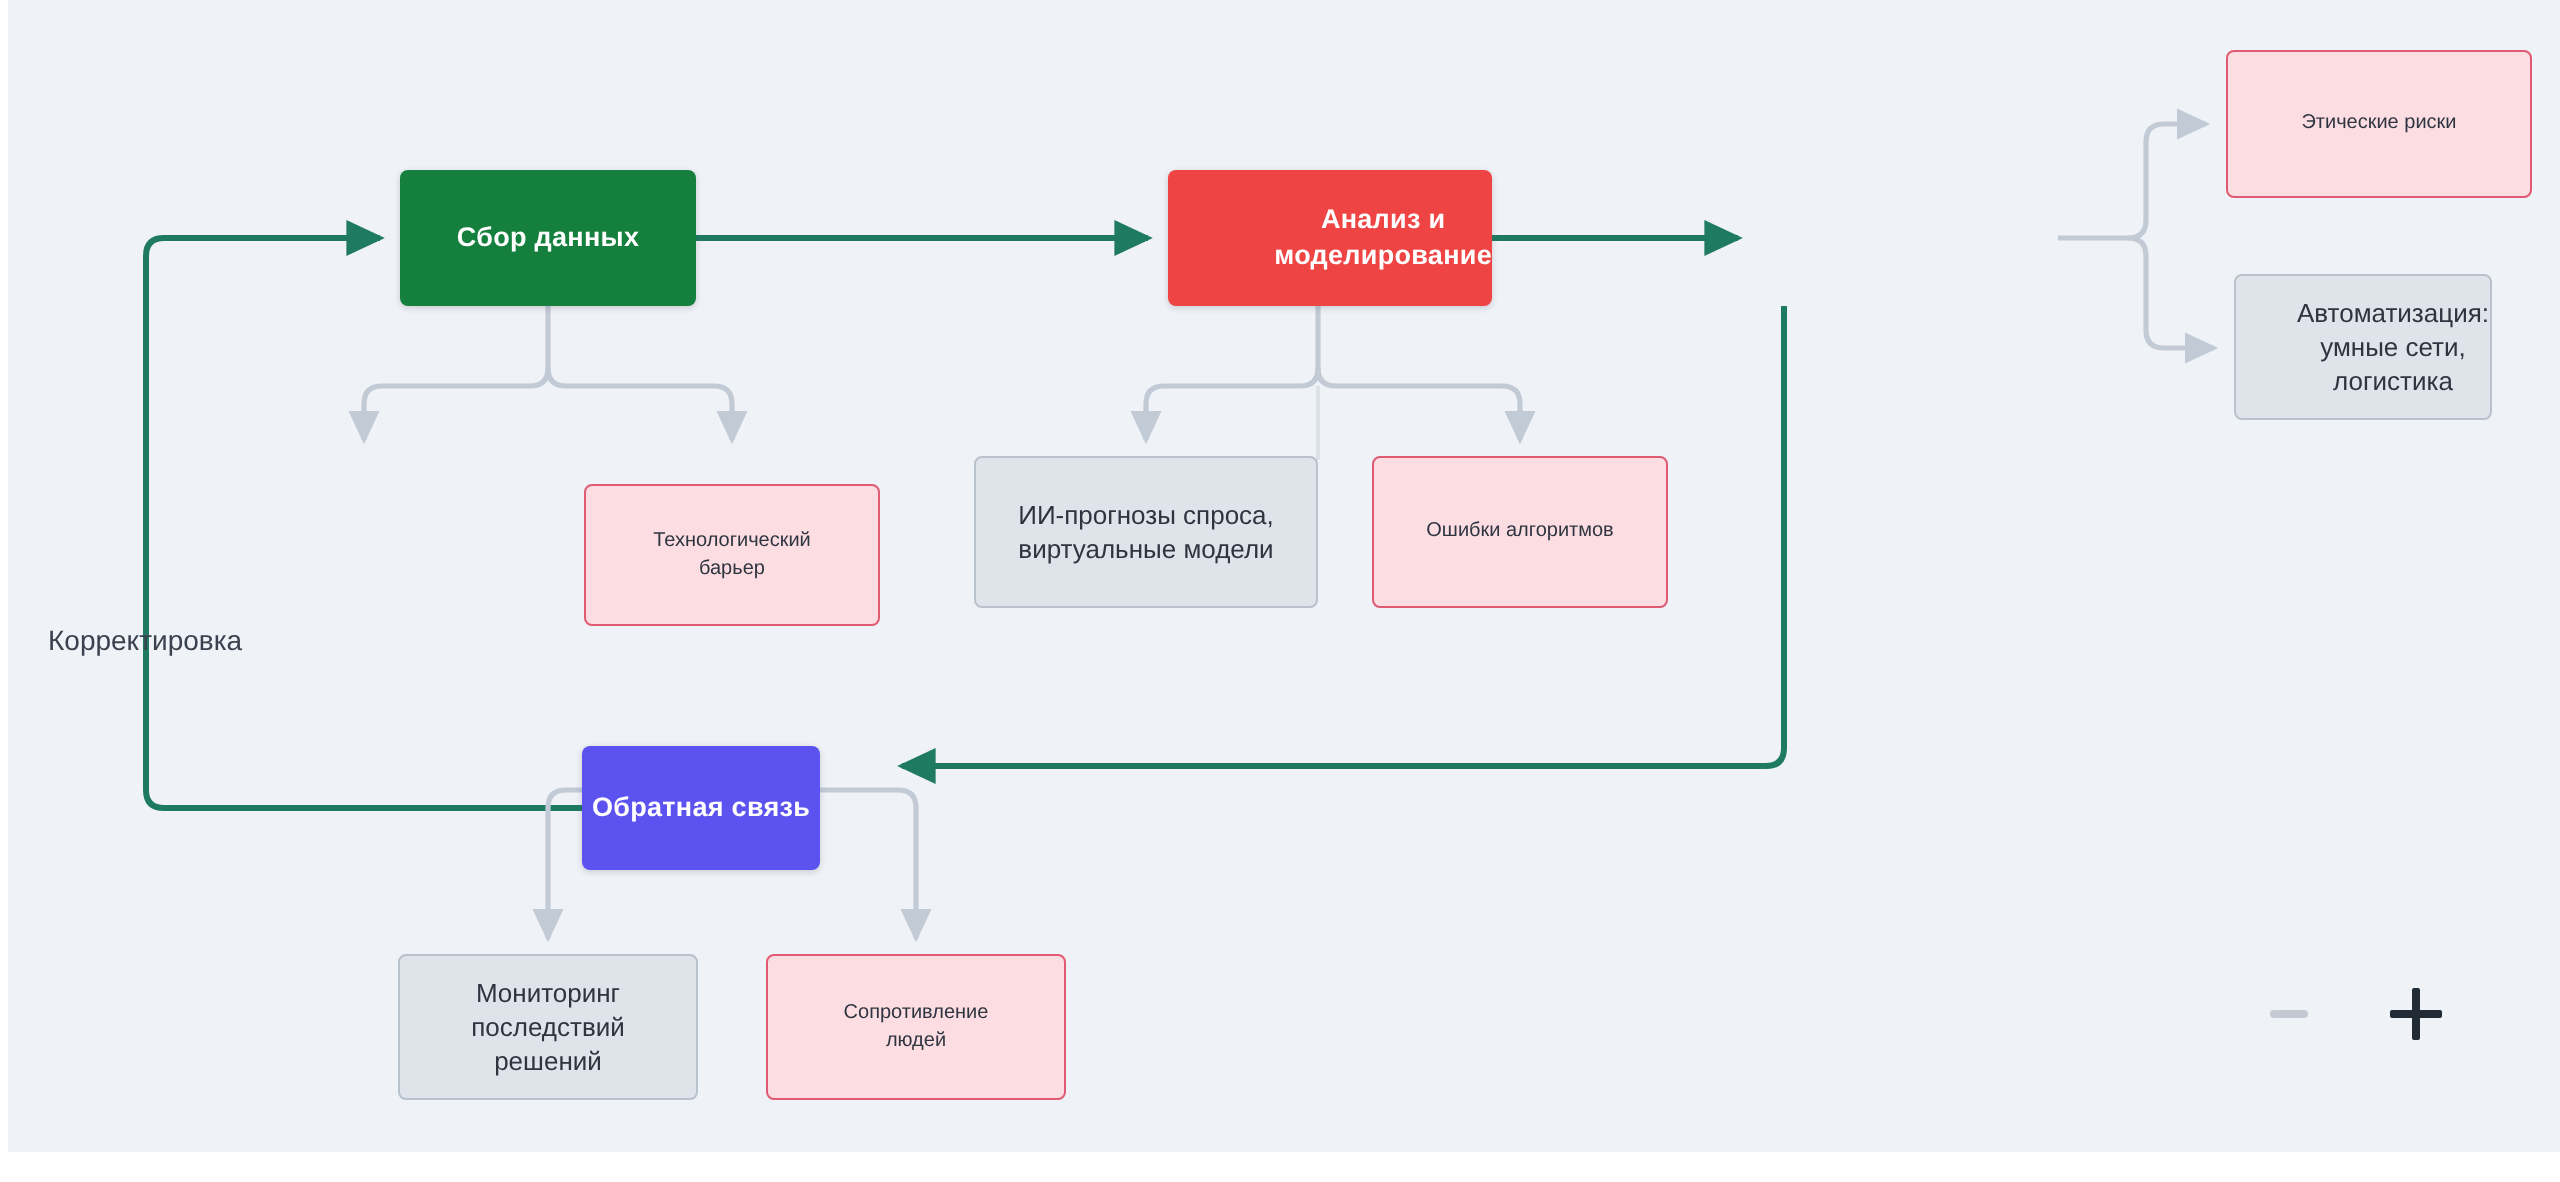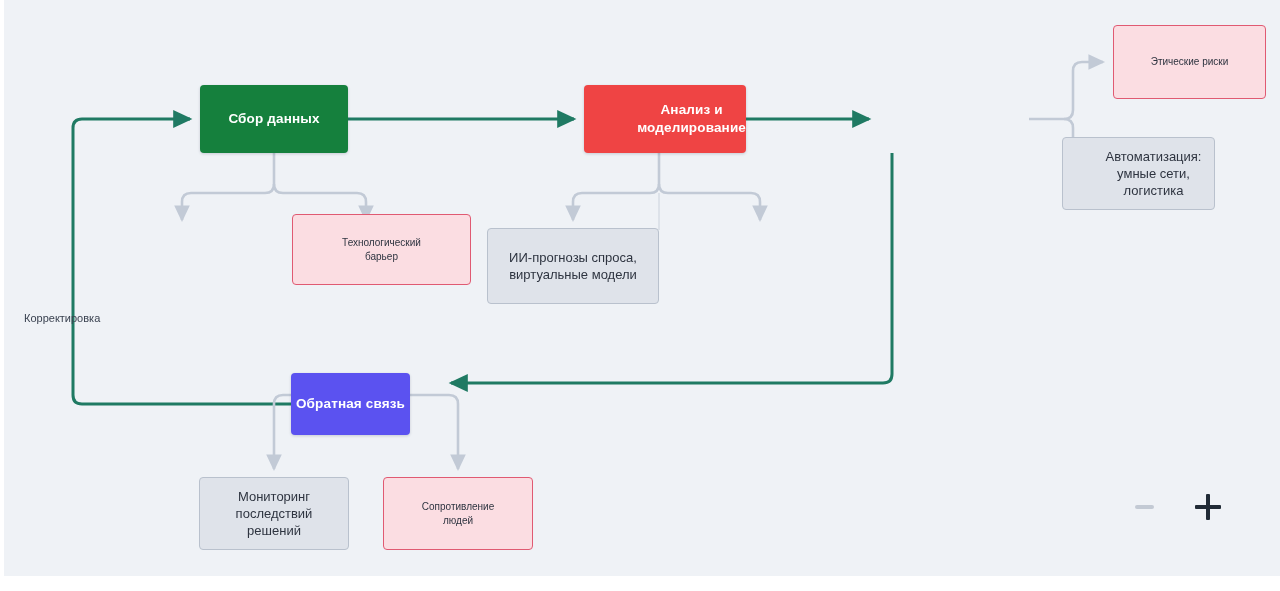--- a/index.html
+++ b/index.html
@@ -65,21 +65,21 @@
   .node.risk {
     background: #fbdde2;
     border: 1.5px solid #e05a72;
     color: #2e3440;
     font-size: 10px;
     font-weight: normal;
   }
 
   #edge-label {
     position: absolute;
-    font-size: 11px;
+    font-size: 14px;
     color: #3a4250;
     white-space: nowrap;
   }
 
   #zoom-controls {
     position: absolute;
     display: flex;
     align-items: center;
     gap: 34px;
   }
@@ -181,37 +181,40 @@
 
 
   <div class="node primary" id="n-feedback" style="left: 287px; top: 373px; width: 119px; height: 62px; background: rgb(91, 82, 240);">
     <span>Обратная связь</span>
   </div>
 
   <div class="node risk" id="n-ethical" style="left: 1109px; top: 25px; width: 153px; height: 74px;">
     <span>Этические риски</span>
   </div>
 
-  <div class="node neutral" id="n-automation" style="left: 1058px; top: 137px; width: 153px; height: 73px; padding-left: 30px;">
+  <div class="node neutral" id="n-automation" style="left: 1113px; top: 137px; width: 129px; height: 73px; padding-left: 30px;">
     <span>Автоматизация:
 умные сети,
 логистика</span>
   </div>
 
 
-  <div class="node risk" id="n-barrier" style="left: 288px; top: 214px; width: 179px; height: 71px;">
+  <div class="node risk" id="n-barrier" style="left: 288px; top: 242px; width: 148px; height: 71px;">
     <span>Технологический
 барьер</span>
   </div>
 
   <div class="node neutral" id="n-forecast" style="left: 483px; top: 228px; width: 172px; height: 76px;">
     <span>ИИ-прогнозы спроса,
 виртуальные модели</span>
   </div>
 
+  <div class="node risk" id="n-errors" style="left: 682px; top: 228px; width: 148px; height: 76px;">
+    <span>Ошибки алгоритмов</span>
+  </div>
 
   <div class="node neutral" id="n-monitoring" style="left: 195px; top: 477px; width: 150px; height: 73px;">
     <span>Мониторинг
 последствий
 решений</span>
   </div>
 
   <div class="node risk" id="n-resistance" style="left: 379px; top: 477px; width: 150px; height: 73px;">
     <span>Сопротивление
 людей</span>

